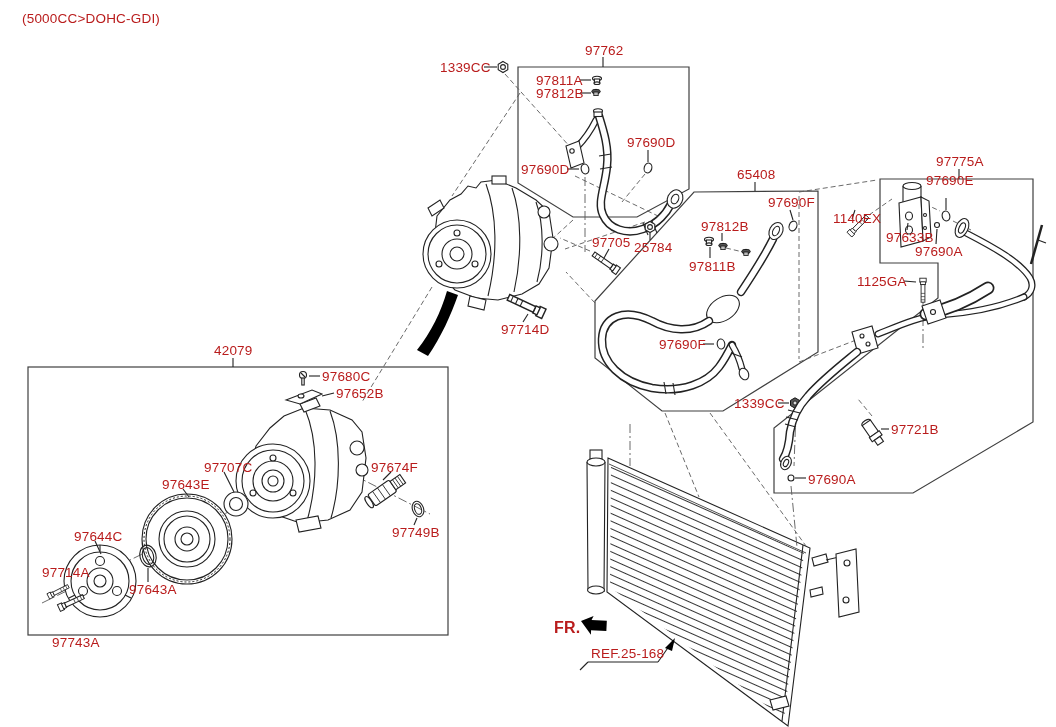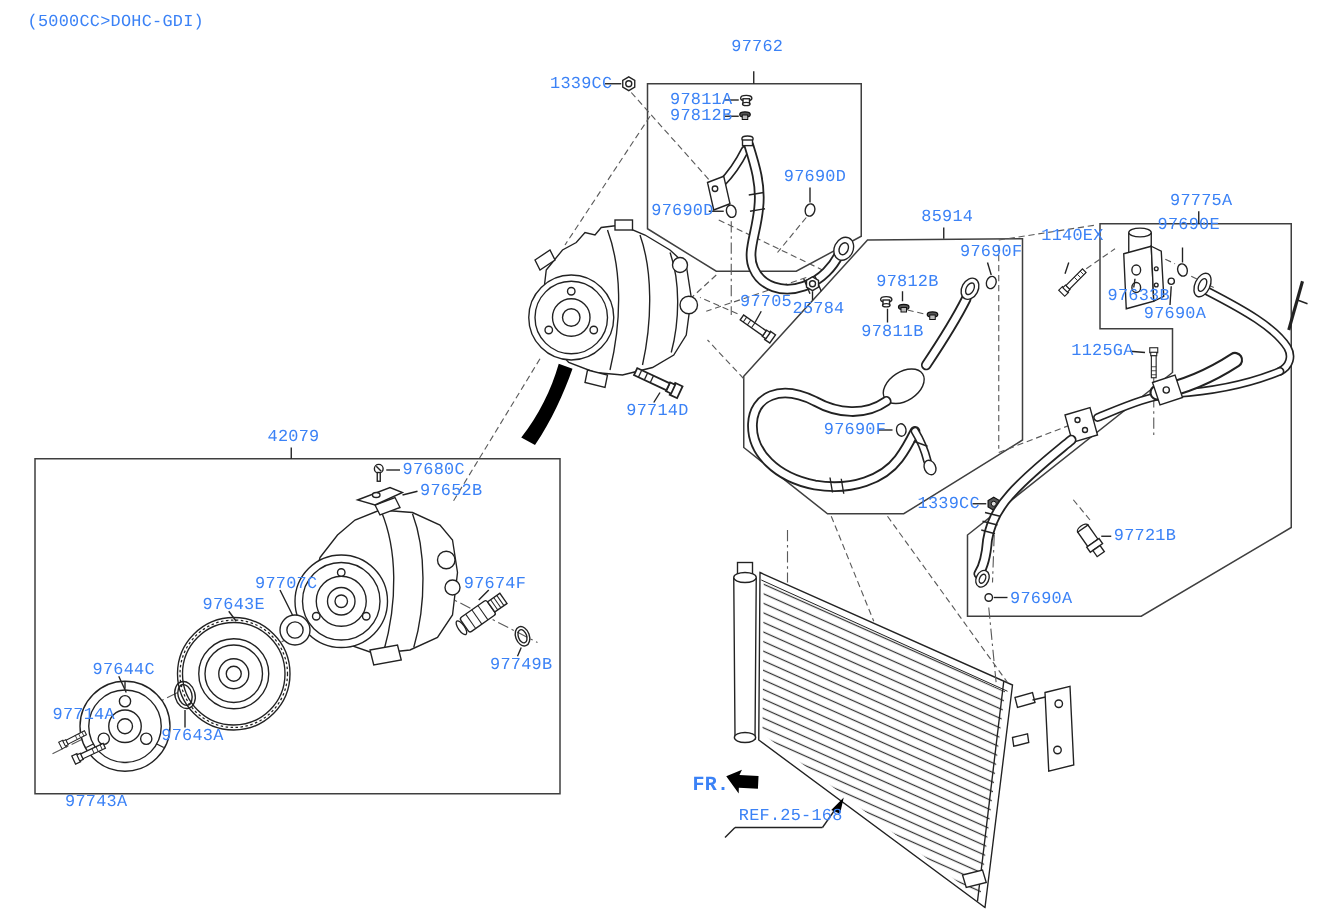--- a/index.html
+++ b/index.html
@@ -1,20 +1,20 @@
 <!DOCTYPE html>
 <html><head>
 <meta charset="utf-8">
 <style>
   html,body{margin:0;padding:0;background:#fff;}
   .stage{position:relative;width:1056px;height:727px;background:#ffffff;overflow:hidden;
          font-family:"Liberation Sans", sans-serif;}
   .stage svg{position:absolute;left:0;top:0;z-index:1;}
-  .lbl{position:absolute;z-index:2;font-size:13.5px;line-height:1;color:#3b82f6;
-       letter-spacing:.2px;white-space:nowrap;font-family:Liberation Mono, monospace;}
+  .lbl{position:absolute;z-index:2;font-size:13.5px;line-height:1;color:#b91c1c;
+       letter-spacing:.2px;white-space:nowrap;}
   .lbl.fr{font-size:16px;font-weight:bold;text-align:right;}
   
   .box{stroke:#3f3f3f;fill:none;stroke-width:1.2px;}
   .ln{stroke:#222;fill:none;stroke-width:1.1px;}
   .thin{stroke:#222;fill:none;stroke-width:.8px;}
   .dash{stroke:#5a5a5a;fill:none;stroke-width:.9px;stroke-dasharray:5 3;}
   .dd{stroke:#5a5a5a;fill:none;stroke-width:.9px;stroke-dasharray:9 3 2 3;}
   .part{stroke:#222;fill:#fff;stroke-width:1.1px;}
   .partd{stroke:#111;fill:#555;stroke-width:1px;}
   .to{stroke:#222;stroke-width:8.5px;fill:none;stroke-linecap:round;}
@@ -353,22 +353,22 @@
   <g>
     <line x1="588" y1="662" x2="658" y2="662" class="ln"></line>
     <line x1="588" y1="662" x2="580" y2="670" class="ln"></line>
     <line x1="658" y1="662" x2="672" y2="642" class="ln"></line>
     <polygon points="675,638 665,648 672,651" class="blk"></polygon>
   </g>
 </svg>
 
 <div class="lbl" style="left:22px;top:12px">(5000CC&gt;DOHC-GDI)</div>
 
-<div class="lbl" style="left:585px;top:32px">97762</div>
-<div class="lbl" style="left:737px;top:168px">85914</div>
+<div class="lbl" style="left:585px;top:44px">97762</div>
+<div class="lbl" style="left:737px;top:168px">65408</div>
 <div class="lbl" style="left:936px;top:155px">97775A</div>
 <div class="lbl" style="left:214px;top:344px">42079</div>
 
 <div class="lbl" style="left:440px;top:61px">1339CC</div>
 <div class="lbl" style="left:536px;top:74px">97811A</div>
 <div class="lbl" style="left:536px;top:87px">97812B</div>
 <div class="lbl" style="left:521px;top:163px">97690D</div>
 <div class="lbl" style="left:627px;top:136px">97690D</div>
 
 <div class="lbl" style="left:768px;top:196px">97690F</div>
@@ -385,21 +385,21 @@
 <div class="lbl" style="left:336px;top:387px">97652B</div>
 <div class="lbl" style="left:204px;top:461px">97707C</div>
 <div class="lbl" style="left:162px;top:478px">97643E</div>
 <div class="lbl" style="left:371px;top:461px">97674F</div>
 <div class="lbl" style="left:392px;top:526px">97749B</div>
 <div class="lbl" style="left:74px;top:530px">97644C</div>
 <div class="lbl" style="left:42px;top:566px">97714A</div>
 <div class="lbl" style="left:52px;top:636px">97743A</div>
 <div class="lbl" style="left:129px;top:583px">97643A</div>
 
-<div class="lbl" style="left:833px;top:183px">1140EX</div>
+<div class="lbl" style="left:833px;top:212px">1140EX</div>
 <div class="lbl" style="left:926px;top:174px">97690E</div>
 <div class="lbl" style="left:886px;top:231px">97633B</div>
 <div class="lbl" style="left:915px;top:245px">97690A</div>
 <div class="lbl" style="left:857px;top:275px">1125GA</div>
 <div class="lbl" style="left:891px;top:423px">97721B</div>
 <div class="lbl" style="left:808px;top:473px">97690A</div>
 
 <div class="lbl fr" style="left:554px;top:620px">FR.</div>
 <div class="lbl" style="left:591px;top:647px">REF.25-168</div>
 

